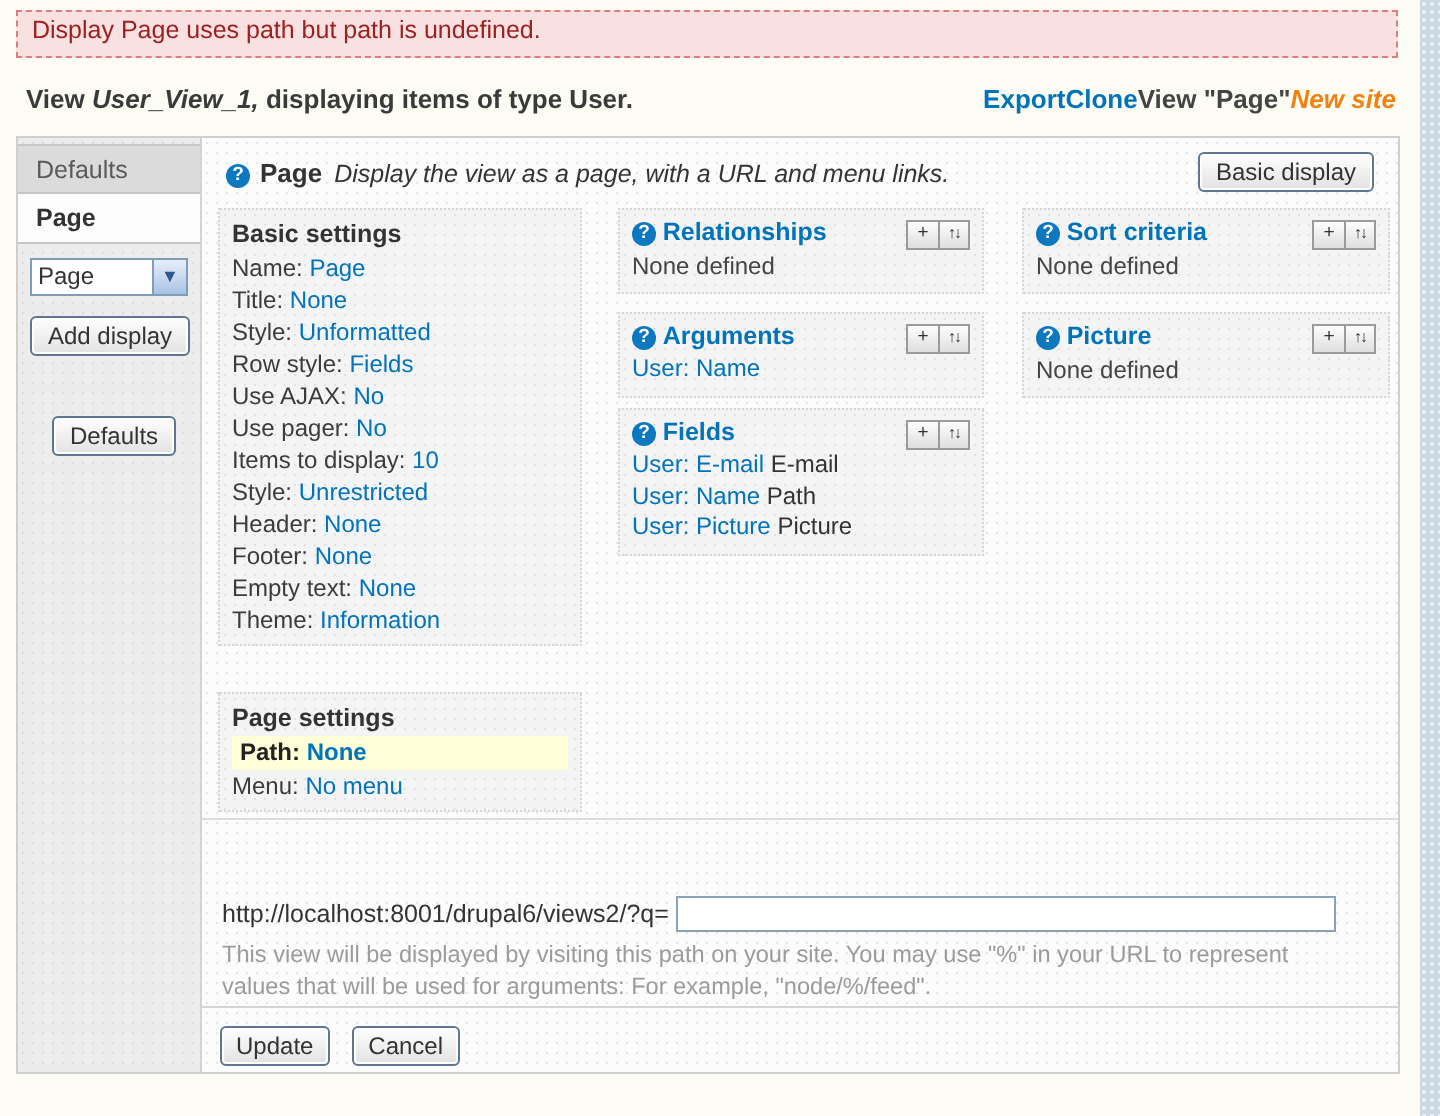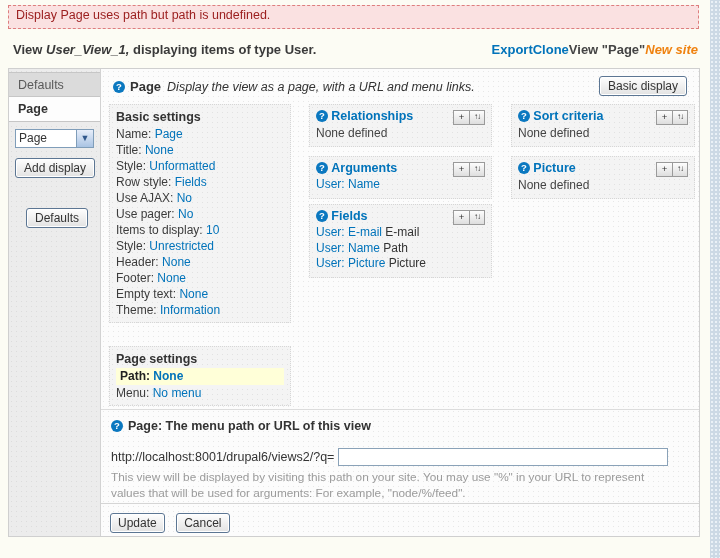--- a/index.html
+++ b/index.html
@@ -268,23 +268,20 @@
         <span class="mini-group">
             <span class="mini-btn">+</span>
             <span class="mini-btn">↑↓</span>
           </span>
       </div>
       <div class="bucket-empty">None defined</div>
     </div>
 
     <div class="separator"></div>
 
-    <div class="path-form-title">
-      <span class="help-icon">?</span><span class="t">Page: The menu path or URL of this view</span>
-    </div>
 
     <div class="url-row">
       <span>http://localhost:8001/drupal6/views2/?q=</span>
       <input class="url-input" type="text" value="" style="">
     </div>
 
     <div class="path-desc">This view will be displayed by visiting this path on your site. You may use "%" in your URL to represent values that will be used for arguments: For example, "node/%/feed".</div>
 
     <div class="form-actions">
       <button class="btn">Update</button>

